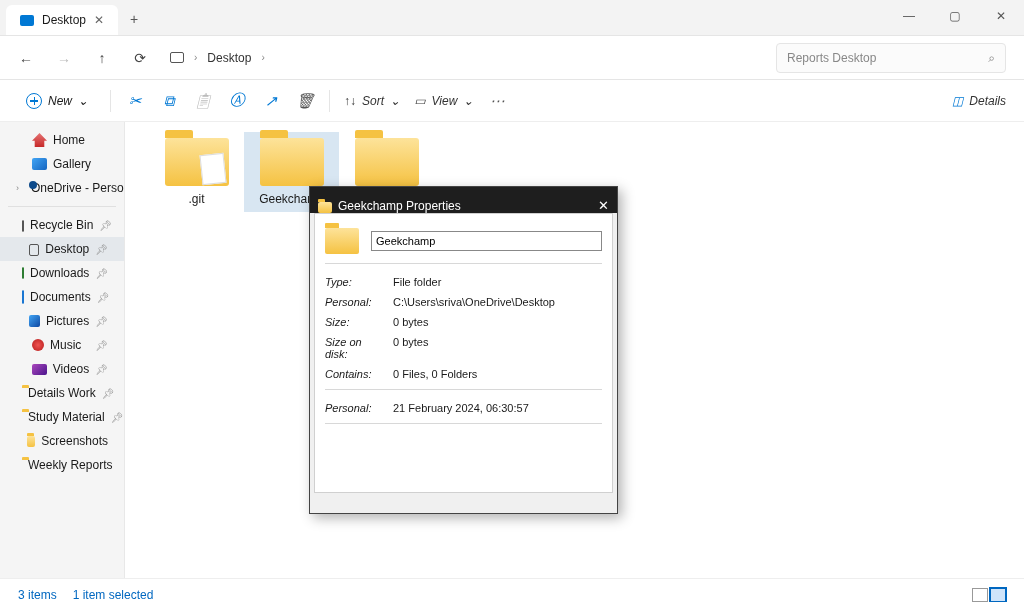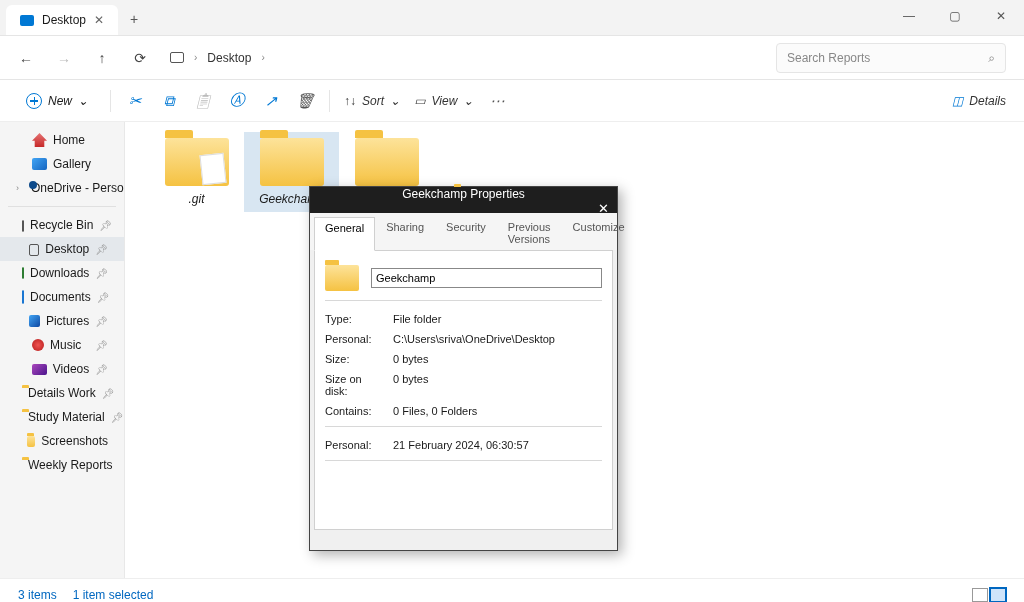--- a/index.html
+++ b/index.html
@@ -50,50 +50,50 @@
 .ico-cloud { width:16px; height:10px; background:#0d4a8a; border-radius:50%/60%; position:relative; top:2px; }
 .ico-cloud::before { content:""; position:absolute; width:8px; height:8px; background:#0d4a8a; border-radius:50%; top:-4px; left:4px; }
 .ico-recycle, .ico-monitor { width:14px; height:12px; border:1.5px solid #555; border-radius:2px; position:relative; top:1px; }
 .ico-dl { border:1.5px solid #2e7d32; border-radius:2px; width:14px; height:12px; position:relative; }
 .ico-doc { width:12px; height:14px; border:1.5px solid #1976d2; border-radius:1px; }
 .ico-pic { width:15px; height:12px; background:linear-gradient(135deg,#42a5f5,#0d47a1); border-radius:2px; }
 .ico-music { width:12px; height:12px; border-radius:50%; background:radial-gradient(#ef5350,#b71c1c); }
 .ico-video { width:15px; height:11px; background:linear-gradient(135deg,#ab47bc,#4a148c); border-radius:2px; }
 
 
-.content { flex:1; background:#fff; padding: 10px 0 0 24px; display:flex; gap:0; align-items:flex-start;font-style:italic; }
+.content { flex:1; background:#fff; padding: 10px 0 0 24px; display:flex; gap:0; align-items:flex-start; }
 .file-item { width: 95px; text-align:center; padding: 6px 4px; }
 .file-item.sel { background:#d8e6f2; }
 .bigfld { width: 64px; height: 48px; margin: 0 auto 6px; background: linear-gradient(#fde39a,#f5c242); border-radius:3px; position:relative; }
 .bigfld::before { content:""; position:absolute; top:-8px; left:0; width:28px; height:8px; background:#f5c242; border-radius:2px 2px 0 0; }
 .bigfld .doc { position:absolute; right:4px; bottom:2px; width:24px; height:30px; background:#fff; border:1px solid #ddd; transform:rotate(-6deg); }
 .file-label { font-size: 12px; }
 
 
 .status { height: 24px; background:#fff; border-top:1px solid #eee; display:flex; align-items:flex-end; padding: 0 18px; gap: 16px; font-size:12px; }
 .status .blue { color:#0067c0; }
 .viewtog { margin-left:auto; display:flex; gap:2px; }
 .viewtog span { width:16px; height:14px; border:1px solid #999; }
 .viewtog span.active { background:#cfe4fa; border-color:#0067c0; outline:1.5px solid #0067c0; }
 
 
 .winctrl { position:absolute; top:0; right:0; display:flex; height:32px; }
 .winctrl span { width:46px; display:flex; align-items:center; justify-content:center; color:#555; }
 
 
 .dlg { position:absolute; left:309px; top:186px; width:309px; background:#f0f0f0; border:1px solid #444; box-shadow: 4px 4px 12px rgba(0,0,0,.3); font-size:11px; }
-.dlg-title { height:26px; background:#1e1e1e; color:#fff; display:flex; align-items:center; padding:0 8px; font-size:12px;flex-direction:column; }
+.dlg-title { height:26px; background:#1e1e1e; color:#fff; display:flex; align-items:flex-end; padding:0 8px; font-size:12px; }
 .dlg-title .fld { margin-right:6px; width:14px; height:11px; }
 .dlg-close { margin-left:auto; color:#fff; font-size:13px; }
 .dlg-tabs { display:flex; padding: 3px 4px 0 4px; background:#f5f5f5; }
 .dlg-tab { padding: 4px 10px; border:1px solid transparent; color:#555; }
 .dlg-tab.active { background:#fff; border:1px solid #d0d0d0; border-bottom-color:#fff; color:#000; position:relative; top:1px; }
 .dlg-body { background:#fff; margin:0 4px 4px 4px; border:1px solid #d0d0d0; padding: 10px; }
 .dlg-row { display:flex; gap: 12px; padding: 4px 0; }
-.dlg-row .lbl { width: 56px; }
+.dlg-row .lbl { width: 56px; font-style: italic; }
 .dlg-hr { height:1px; background:#d8d8d8; margin: 5px 0 8px; }
 .dlg-name { flex:1; height:20px; border:1px solid #888; padding: 2px 4px; font-size:11px; }
 .dlg-bigfld { width:34px; height:26px; background:linear-gradient(#fde39a,#f5c242); border-radius:2px; position:relative; }
 .dlg-bigfld::before { content:""; position:absolute; top:-5px; left:0; width:14px; height:5px; background:#f5c242; border-radius:1px 1px 0 0; }
 .chk { width:13px; height:13px; border:1px solid #777; display:inline-block; margin-right:4px; vertical-align:middle; }
 .chk.filled { background:#0067c0; border-color:#0067c0; position:relative; }
 .chk.filled::after { content:""; position:absolute; left:3px; top:3px; width:5px; height:5px; background:#fff; }
 .redbox { border:2.5px solid #d40c0c; padding:1px 4px; display:inline-flex; align-items:center; }
 .advbtn { border:1px solid #adadad; background:#e1e1e1; padding: 3px 14px; margin-left:auto; }
 .dlg-foot { display:flex; justify-content:flex-end; gap:6px; padding: 8px 10px; }
@@ -121,21 +121,21 @@
   <span class="navbtn dim">→</span>
   <span class="navbtn">↑</span>
   <span class="navbtn">⟳</span>
   <div class="crumbs">
     <span class="mon"></span>
     <span class="chev">›</span>
     <span>Desktop</span>
     <span class="chev">›</span>
   </div>
   <div class="searchbox">
-    <span>Search Reports</span>
+    <span>Reports Desktop</span>
     <span style="color:#888;">⌕</span>
   </div>
 </div>
 
 <div class="toolbar">
   <div class="newbtn">
     <span class="plus-circle"></span>
     <span>New</span>
     <span class="chev">⌄</span>
   </div>
@@ -275,27 +275,20 @@
     <span class="active"></span>
   </div>
 </div>
 
 <div class="dlg">
   <div class="dlg-title">
     <span class="fld"></span>
     <span>Geekchamp Properties</span>
     <span class="dlg-close">✕</span>
   </div>
-  <div class="dlg-tabs">
-    <div class="dlg-tab active">General</div>
-    <div class="dlg-tab">Sharing</div>
-    <div class="dlg-tab">Security</div>
-    <div class="dlg-tab">Previous Versions</div>
-    <div class="dlg-tab">Customize</div>
-  </div>
   <div class="dlg-body">
     <div class="dlg-row" style="align-items:center;">
       <div class="dlg-bigfld"></div>
       <input class="dlg-name" value="Geekchamp" style="">
     </div>
     <div class="dlg-hr"></div>
     <div class="dlg-row">
         <span class="lbl">Type:</span>
         <span>File folder</span>
       </div>

